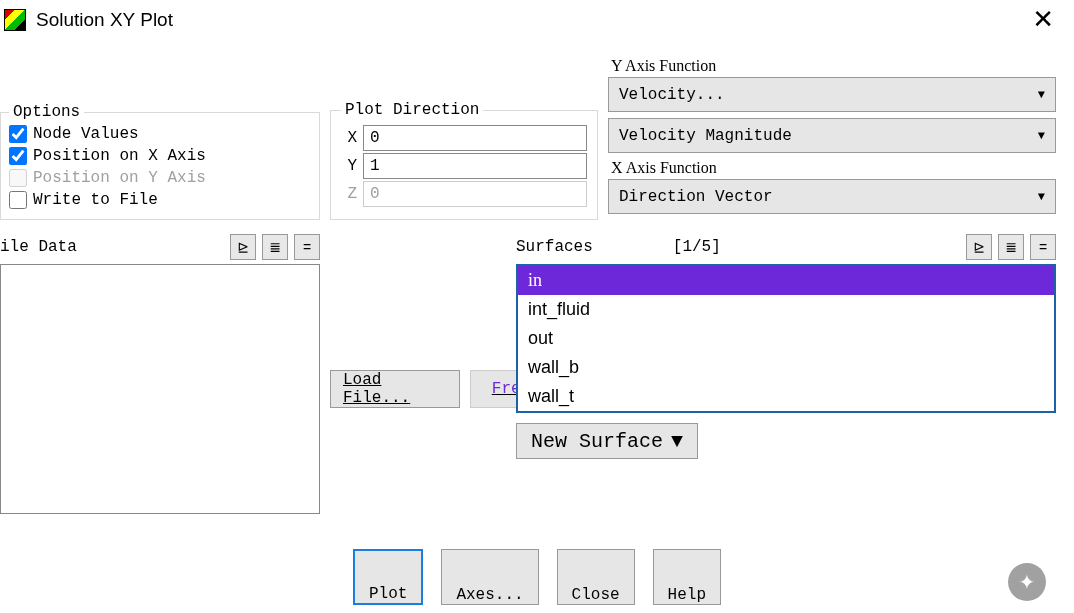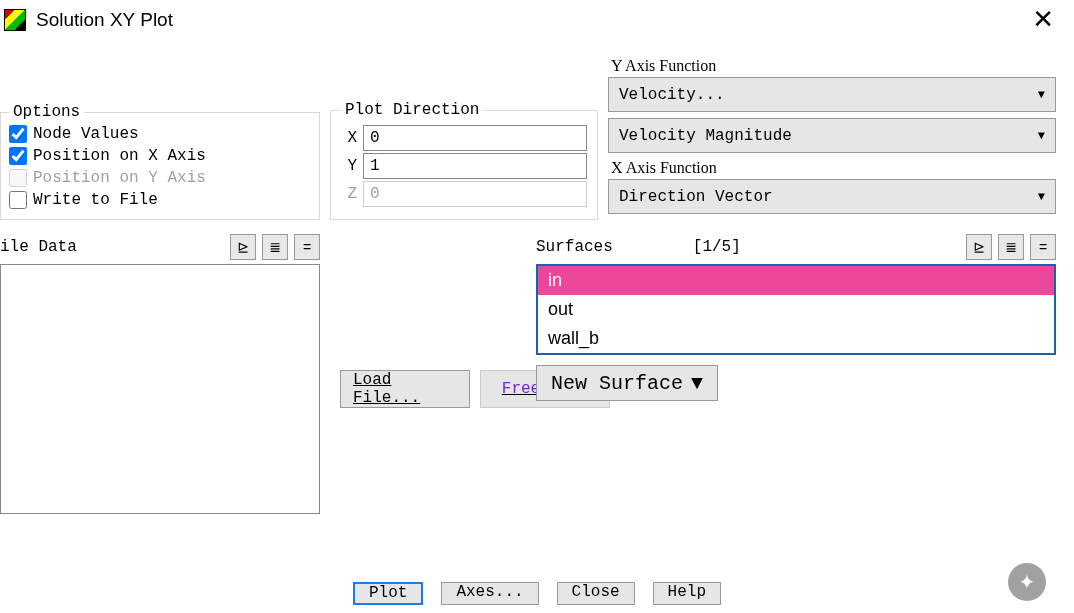--- a/index.html
+++ b/index.html
@@ -104,21 +104,21 @@
       margin-bottom: 6px;
       cursor: pointer;
       position: relative;
     }
     .dropdown .arrow {
       margin-left: auto;
       font-size: 12px;
     }
     .row2 {
       display: flex;
-      gap: 20px;
+      gap: 10px;
       margin-top: 14px;
     }
     .filedata-area {
       width: 320px;
     }
     .fd-header {
       display: flex;
       align-items: center;
       gap: 6px;
       margin-bottom: 4px;
@@ -176,22 +176,23 @@
       border:2px solid #1a63a8;
       background:#fff;
       font-family: Arial, sans-serif;
       font-size:18px;
     }
     .surf-item {
       padding:4px 10px 4px 10px;
       cursor:pointer;
     }
     .surf-item.selected {
-      background:#ec4899;
+      background:#6d28d9;
       color:#fff;
+      font-family:Liberation Serif, serif;
     }
     .new-surf-btn {
       margin-top:10px;
       display:inline-flex;
       align-items:center;
       gap:8px;
       height:36px;
       padding:0 14px;
       background:#e6e6e6;
       border:1px solid #999;
@@ -201,27 +202,27 @@
     }
     .bottom-btns {
       position:absolute;
       bottom:8px;
       left:0; right:0;
       display:flex;
       gap:18px;
       justify-content:center;
     }
     .bottom-btns .b {
-      height:23px;
+      height:56px;
       padding:0 14px;
       background:#e6e6e6;
       border:1px solid #999;
       font-family:"Courier New",monospace;
       font-size:16px;
-      display:flex;align-items:flex-start;
+      display:flex;align-items:flex-end;
       cursor:pointer;
     }
     .bottom-btns .b.primary {
       border:2px solid #1a7de0;
     }
     .watermark {
       position:absolute;
       right: 28px;
       bottom: 12px;
       display:flex;
@@ -337,22 +338,24 @@
         <span class="lbl">Surfaces</span>
         <span class="count">[1/5]</span>
         <div class="tiny-btns">
           <div class="tiny-btn">⊵</div>
           <div class="tiny-btn">≣</div>
           <div class="tiny-btn">=</div>
         </div>
       </div>
       <div class="surf-list">
         <div class="surf-item selected">in</div>
+        <div class="surf-item">int_fluid</div>
         <div class="surf-item">out</div>
         <div class="surf-item">wall_b</div>
+        <div class="surf-item">wall_t</div>
       </div>
       <div class="new-surf-btn">
         <span>New Surface</span>
         <span>▼</span>
       </div>
     </div>
   </div>
 </div>
 
 <div class="bottom-btns">

